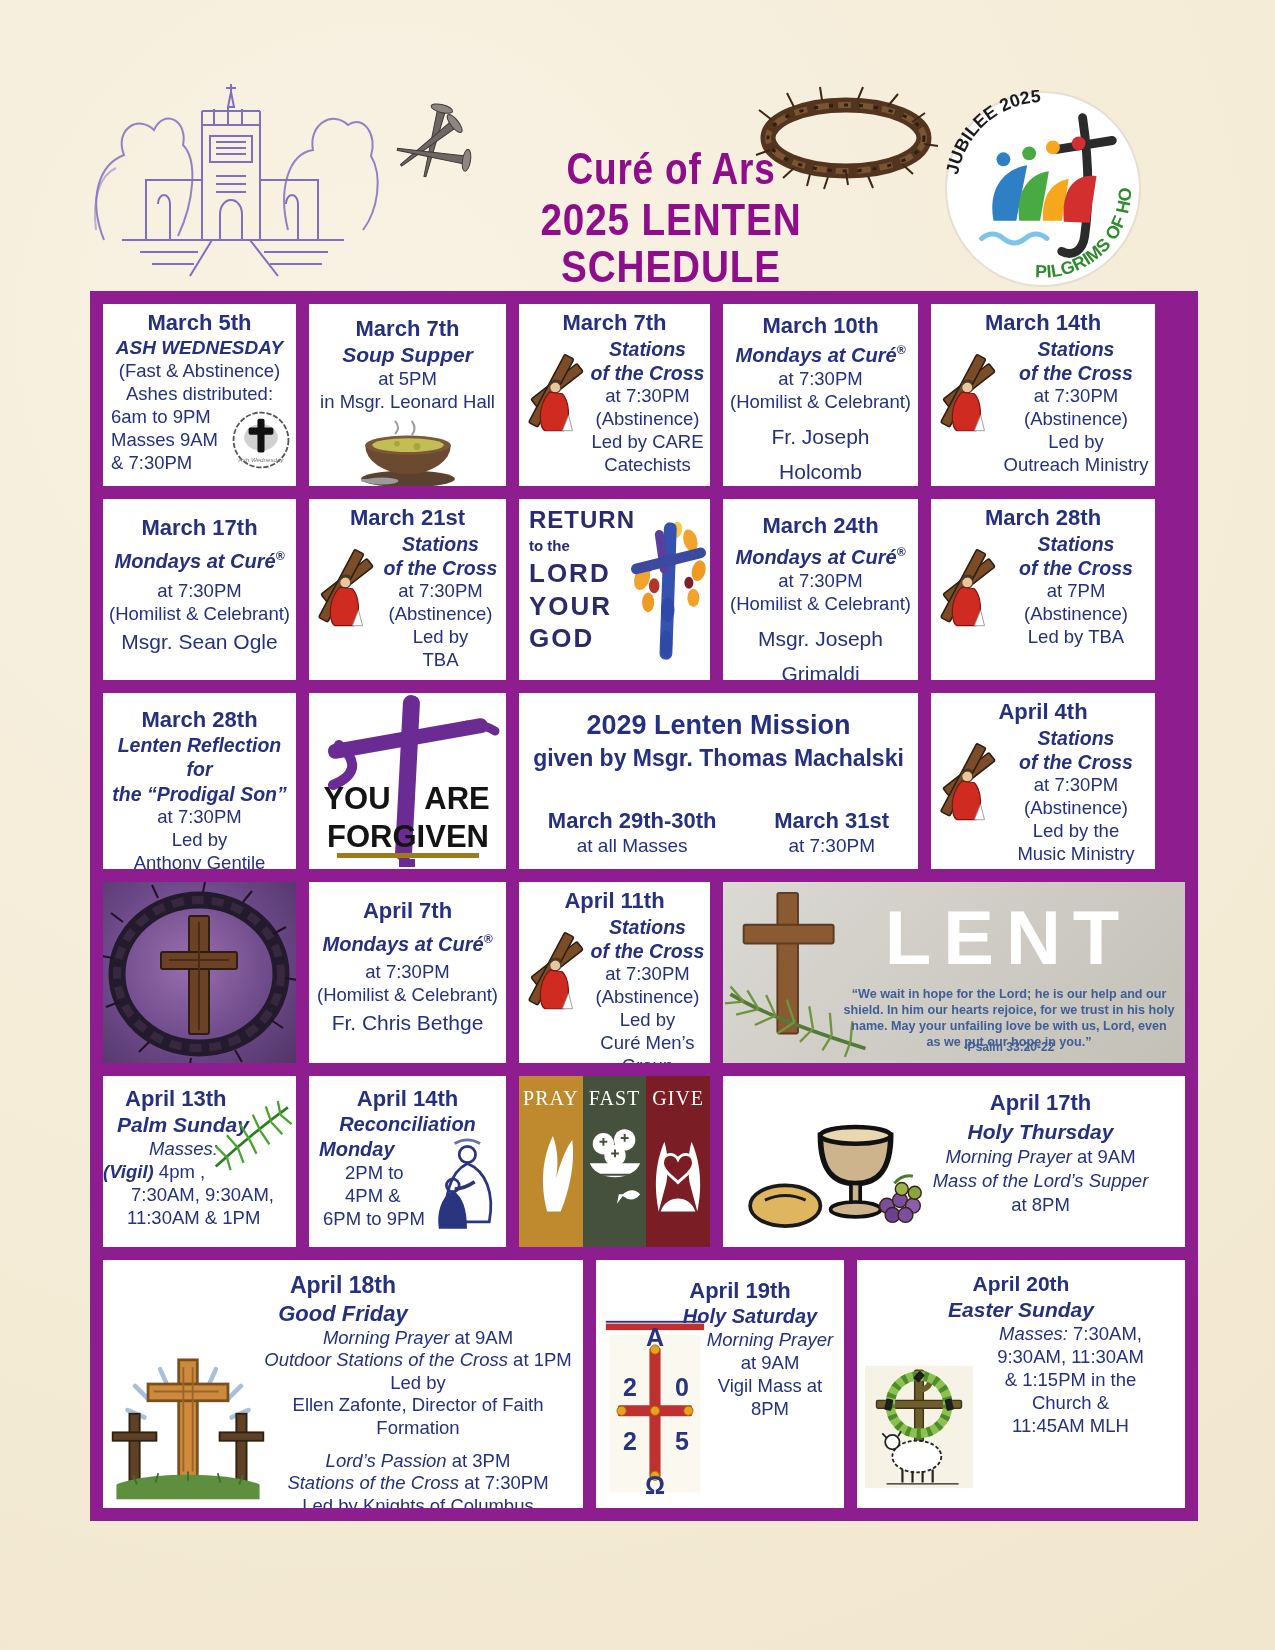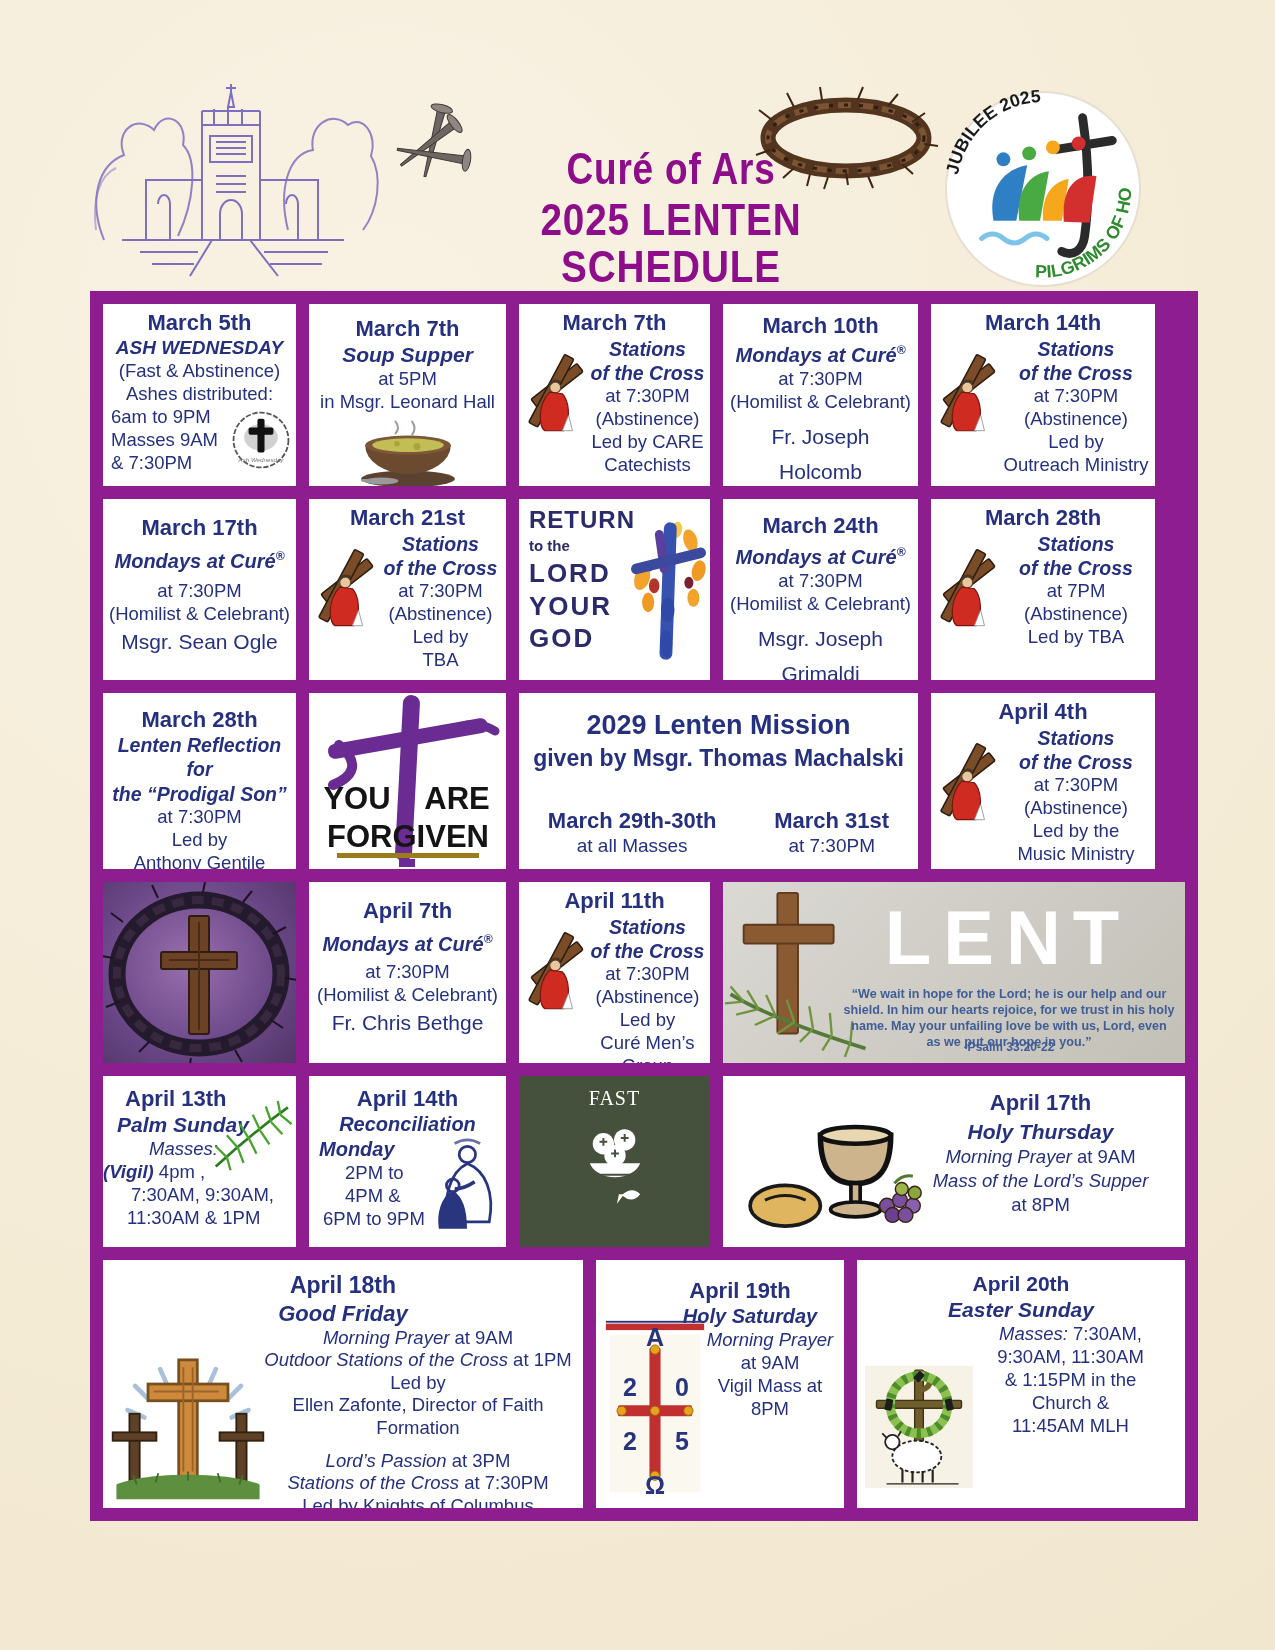--- a/index.html
+++ b/index.html
@@ -501,30 +501,45 @@
         </svg>
         <div class="date" style="margin-top:4px">April 14th</div>
         <div class="bi" style="font-size:20px">Reconciliation</div>
         <div class="bi" style="font-size:20px;text-align:left;padding-left:10px">Monday</div>
         <div style="text-align:left;padding-left:36px">2PM to</div>
         <div style="text-align:left;padding-left:36px">4PM &amp;</div>
         <div style="text-align:left;padding-left:14px">6PM to 9PM</div>
       </div>
 
       <div class="cell r5 w3 pfg">
+        <div class="pfg-panel pfg-p1">
+          <div class="pfg-label">PRAY</div>
+          <svg viewBox="0 0 60 100" style="width:58px;height:112px">
+            <path d="M26,96 C18,66 22,38 32,18 C37,32 38,48 35,62 C41,42 46,30 52,22 C55,44 50,72 40,96 Z" fill="#fff"></path>
+          </svg>
+        </div>
         <div class="pfg-panel pfg-p2">
           <div class="pfg-label">FAST</div>
           <svg viewBox="0 0 64 100" style="width:62px;height:112px">
             <circle cx="20" cy="26" r="11" fill="#fff"></circle>
               <circle cx="42" cy="22" r="11" fill="#fff"></circle>
               <circle cx="32" cy="38" r="11" fill="#fff"></circle>
             <path d="M16,24 h8 M20,20 v8 M38,20 h8 M42,16 v8 M28,36 h8 M32,32 v8" stroke="#46513d" stroke-width="2"></path>
             <path d="M6,46 a27,20 0 0 0 52,0 Z" fill="#fff"></path>
             <path d="M14,58 h36 M18,66 h28" stroke="#46513d" stroke-width="2"></path>
             <path d="M40,78 q10,-8 18,0 q-8,10 -18,2 l-6,8 2,-10 Z" fill="#fff"></path>
+          </svg>
+        </div>
+        <div class="pfg-panel pfg-p3">
+          <div class="pfg-label">GIVE</div>
+          <svg viewBox="0 0 60 100" style="width:58px;height:112px">
+            <path d="M10,96 C4,66 8,42 16,24 C20,38 20,54 18,66 Z" fill="#fff"></path>
+            <path d="M50,96 C56,66 52,42 44,24 C40,38 40,54 42,66 Z" fill="#fff"></path>
+            <path d="M30,42 c-4,-8 -16,-6 -16,4 c0,8 10,14 16,20 c6,-6 16,-12 16,-20 c0,-10 -12,-12 -16,-4 Z" fill="#7a1d24" stroke="#fff" stroke-width="3"></path>
+            <path d="M12,96 C18,78 42,78 48,96 Z" fill="#fff"></path>
           </svg>
         </div>
       </div>
 
       <div class="cell r5 w45">
         <svg class="abs" viewBox="0 0 200 130" style="left:16px;top:40px;width:185px;height:122px">
           <ellipse cx="50" cy="96" rx="38" ry="22" fill="#e0b560" stroke="#1a1a1a" stroke-width="4"></ellipse>
           <path d="M28,90 q22,-10 44,0" stroke="#1a1a1a" stroke-width="3" fill="none"></path>
           <path d="M88,20 C88,58 102,72 126,72 C150,72 164,58 164,20 Z" fill="#cdb48c" stroke="#111" stroke-width="6"></path>
           <ellipse cx="126" cy="20" rx="38" ry="9" fill="#e8d7b0" stroke="#111" stroke-width="5"></ellipse>

